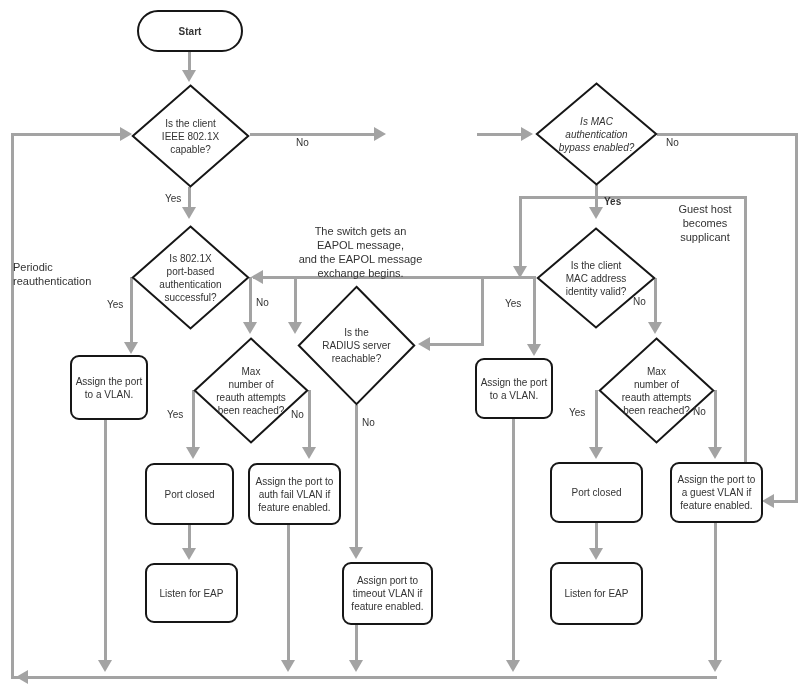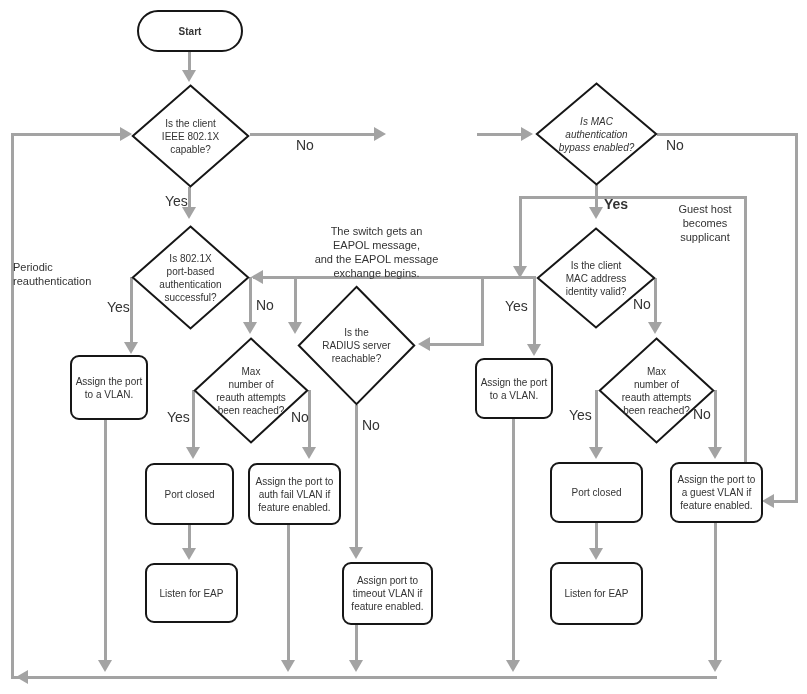--- a/index.html
+++ b/index.html
@@ -17,21 +17,21 @@
   
   .node{position:absolute;box-sizing:border-box;z-index:2;display:flex;align-items:center;justify-content:center;
         text-align:center;font-size:10px;line-height:13px;white-space:pre-line;}
   .box{background:#fff;border:2px solid #161616;border-radius:9px;padding:2px 3px;}
   .oval{background:#fff;border:2px solid #161616;border-radius:24px;font-weight:bold;}
   .diamond{background:transparent;}
   .diamond svg{position:absolute;left:0;top:0;width:100%;height:100%;}
   .dtext{position:absolute;inset:0;display:flex;align-items:center;justify-content:center;
          text-align:center;white-space:pre-line;z-index:2;}
   
-  .lbl{position:absolute;font-size:14px;z-index:3;white-space:nowrap;}
+  .lbl{position:absolute;font-size:10px;z-index:3;white-space:nowrap;}
   .bold{font-weight:bold;}
   .note{position:absolute;font-size:11px;line-height:14px;z-index:3;white-space:pre-line;}
   .note.center{text-align:center;}
 </style>
 </head>
 <body>
 
 <div class="canvas">
 
   <div class="vline" style="left:188px;top:52px;height:18px;"></div>
@@ -243,21 +243,21 @@
   <span class="lbl" style="left:167px;top:409px;">Yes</span>
   <span class="lbl" style="left:291px;top:409px;">No</span>
   <span class="lbl" style="left:362px;top:417px;">No</span>
   <span class="lbl" style="left:505px;top:298px;">Yes</span>
   <span class="lbl" style="left:633px;top:296px;">No</span>
   <span class="lbl" style="left:569px;top:407px;">Yes</span>
   <span class="lbl" style="left:693px;top:406px;">No</span>
 
   <div class="note" style="left:13px;top:260px;width:100px;text-align:left;">Periodic
 reauthentication</div>
-  <div class="note center" style="left:294px;top:224px;width:165px;">The switch gets an
+  <div class="note center" style="left:278px;top:224px;width:165px;">The switch gets an
 EAPOL message,
 and the EAPOL message
 exchange begins.</div>
   <div class="note center" style="left:663px;top:202px;width:84px;">Guest host
 becomes
 supplicant</div>
 
 </div>
 
 </body></html>

